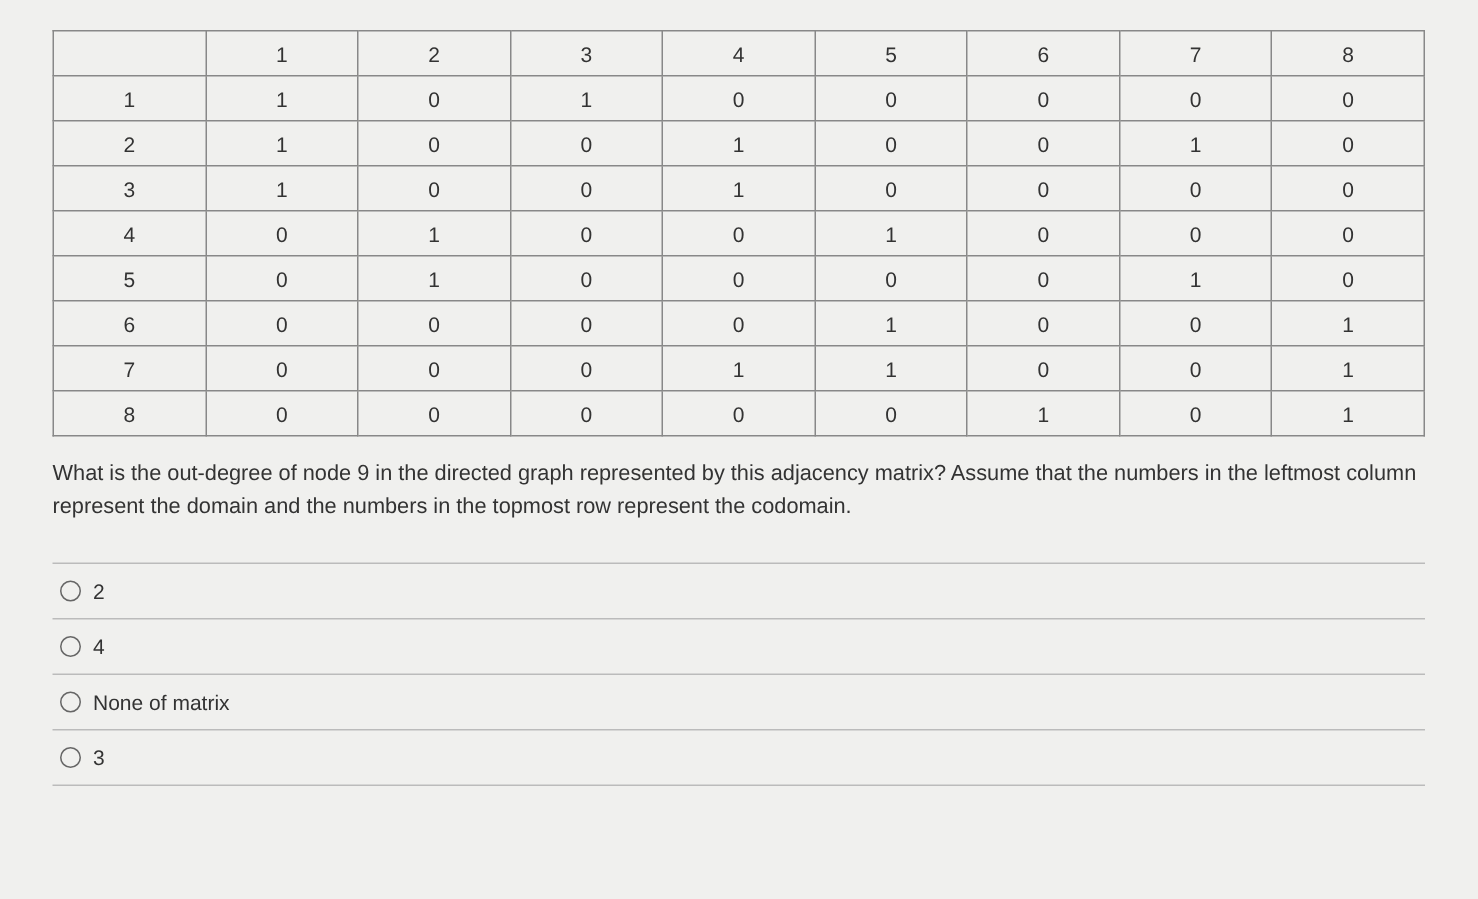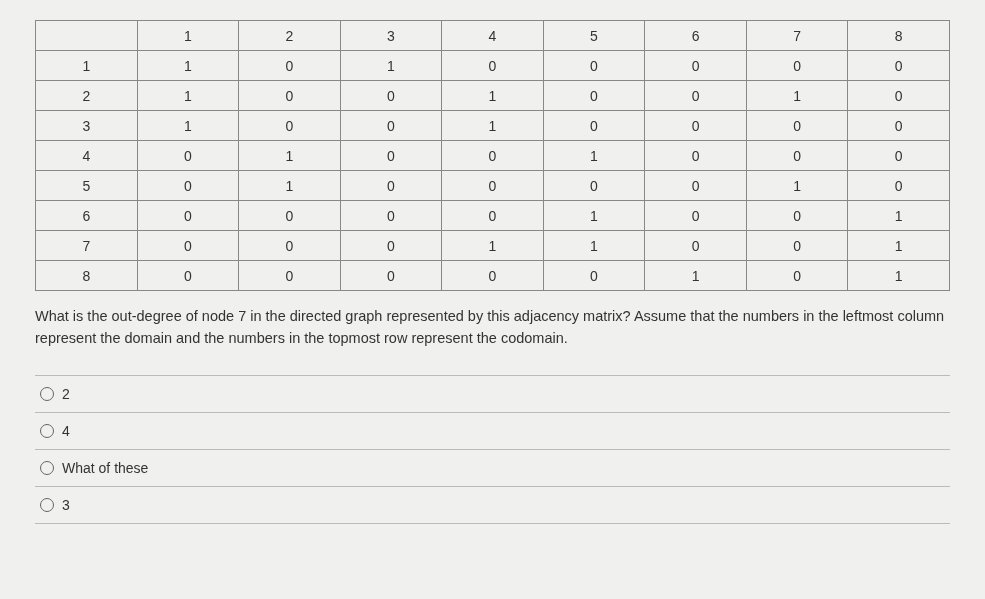--- a/index.html
+++ b/index.html
@@ -159,32 +159,32 @@
         <td>0</td>
         <td>0</td>
         <td>0</td>
         <td>1</td>
         <td>0</td>
         <td>1</td>
       </tr>
     </tbody>
 </table>
 
-<p class="question-text">What is the out-degree of node 7 in the directed graph represented by this adjacency matrix? Assume that the numbers in the leftmost column represent the domain and the numbers in the topmost row represent the codomain.</p>
+<p class="question-text">What is the out-degree of node 9 in the directed graph represented by this adjacency matrix? Assume that the numbers in the leftmost column represent the domain and the numbers in the topmost row represent the codomain.</p>
 
 <div class="options">
   <div class="option-row">
     <span class="radio-circle"></span>
     <span class="option-label">2</span>
   </div>
   <div class="option-row">
     <span class="radio-circle"></span>
     <span class="option-label">4</span>
   </div>
   <div class="option-row">
     <span class="radio-circle"></span>
-    <span class="option-label">What of these</span>
+    <span class="option-label">None of matrix</span>
   </div>
   <div class="option-row">
     <span class="radio-circle"></span>
     <span class="option-label">3</span>
   </div>
 </div>
 
 </body></html>

